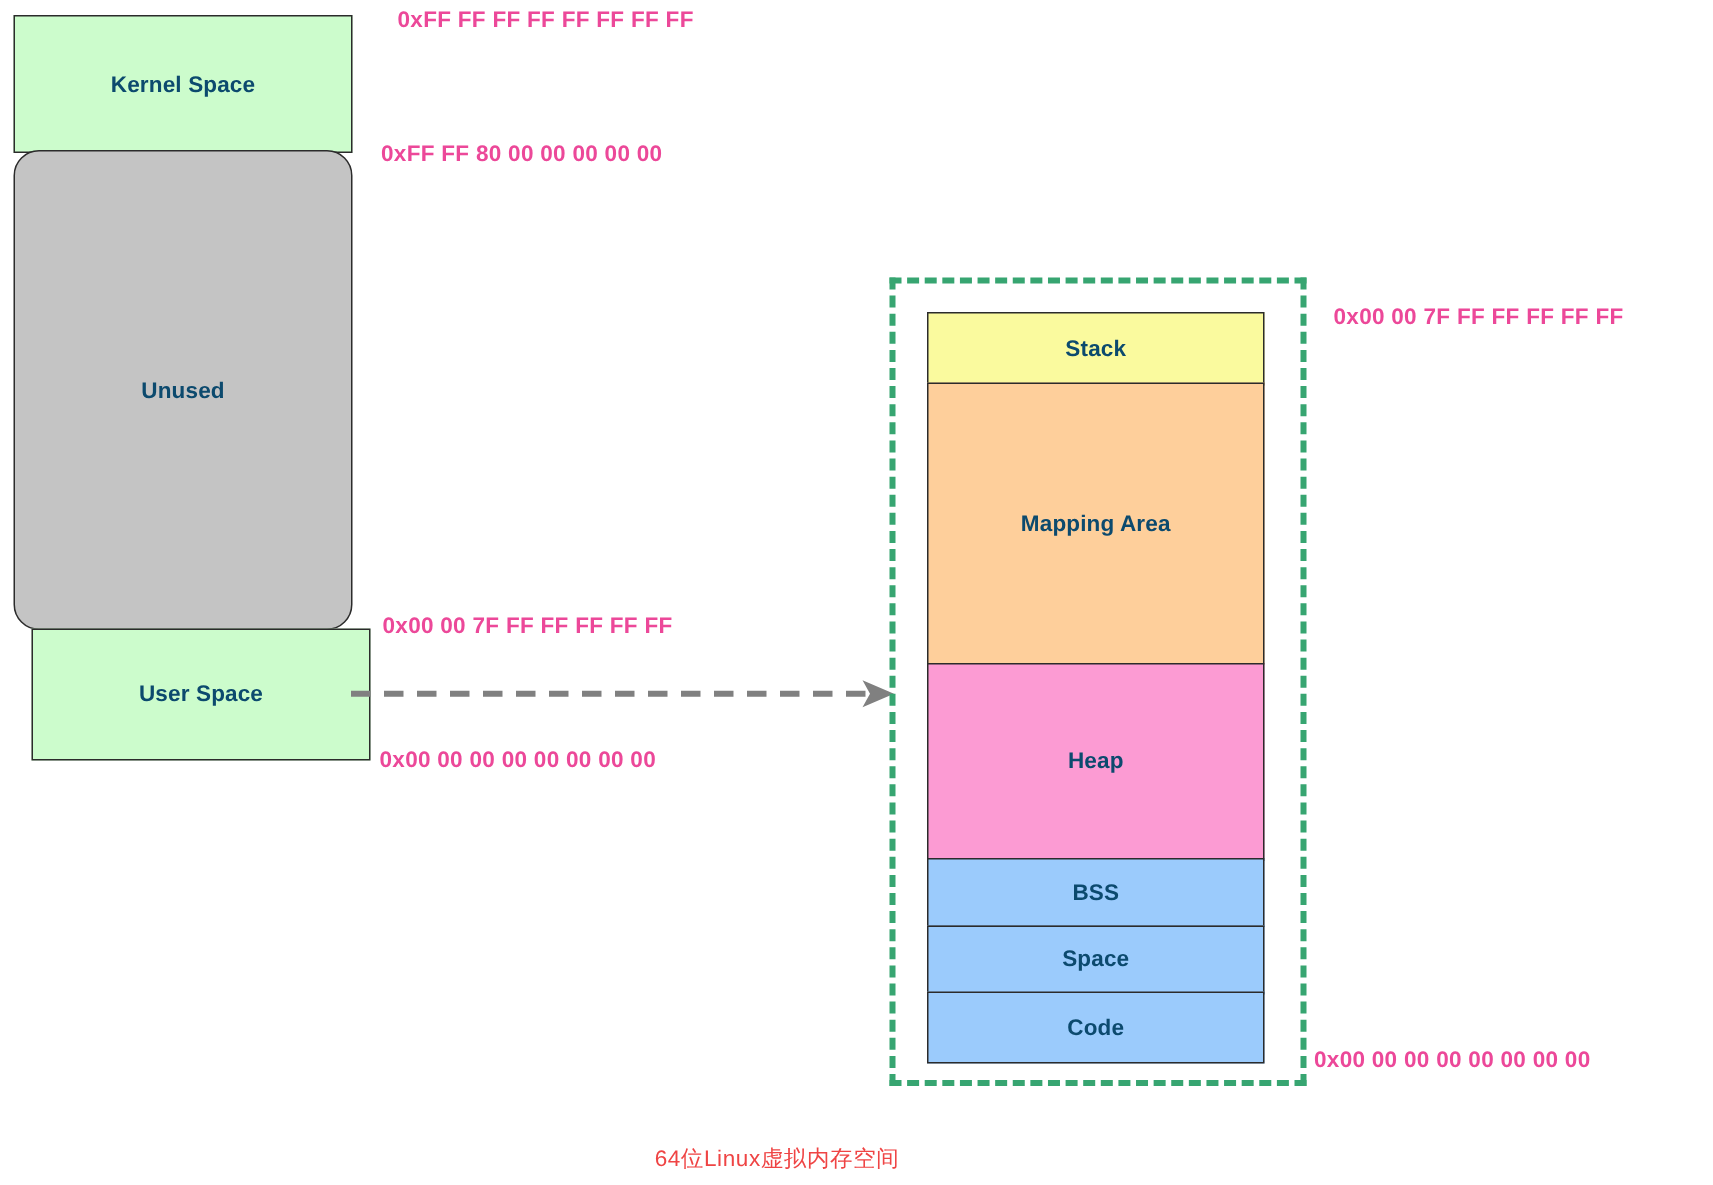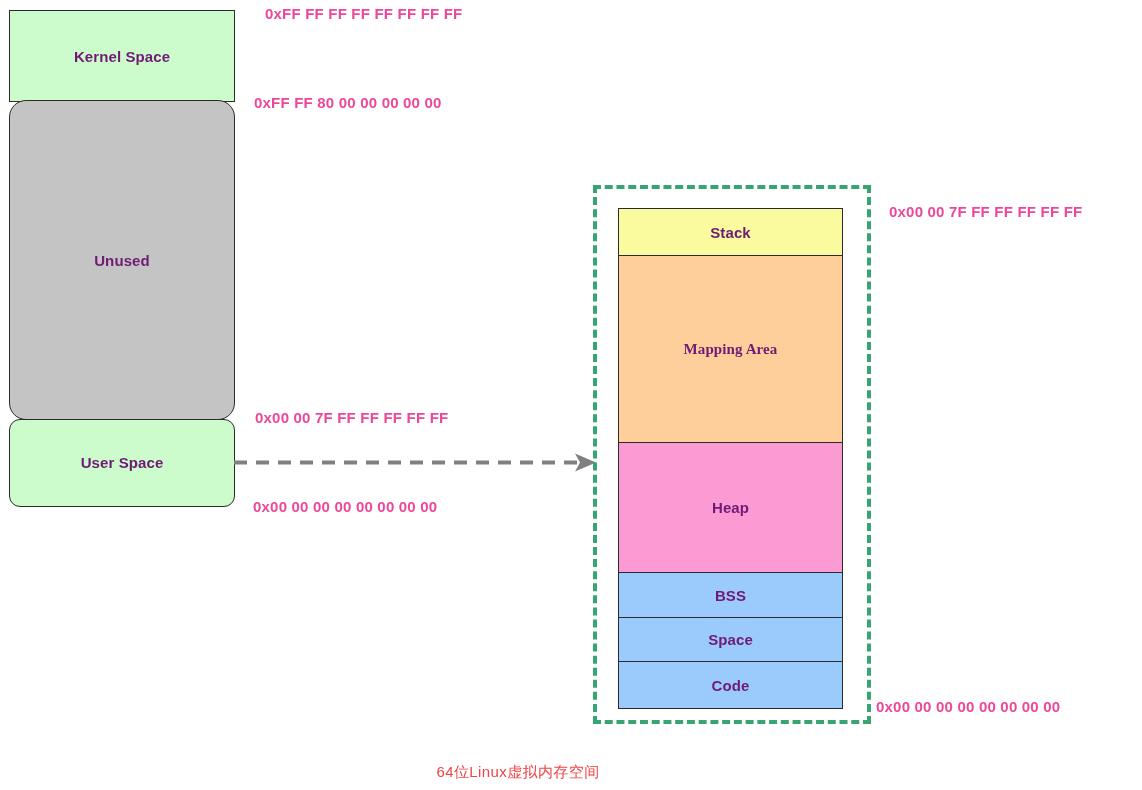--- a/index.html
+++ b/index.html
@@ -25,21 +25,21 @@
     position: absolute;
     box-sizing: border-box;
     border: 1.6px solid #2b2b2b;
     display: flex;
     align-items: center;
     justify-content: center;
   }
   .mem-block .mem-label {
     font-size: 15px;
     font-weight: 600;
-    color: #701a75;
+    color: #0c4a6e;
     letter-spacing: 0.1px;
     line-height: 1;
     white-space: nowrap;
   }
 
   
   #left-column {
     position: absolute;
     left: 9px;
     top: 10px;
@@ -109,21 +109,21 @@
   <div id="left-column">
 
     <div class="mem-block" style="left:0px; top:0px; width:226px; height:92px; background:#ccfccc;">
       <span class="mem-label">Kernel Space</span>
     </div>
 
     <div class="mem-block" style="left:0px; top:90.4px; width:226px; height:320px; background:#c4c4c4;border-radius:17px;">
       <span class="mem-label">Unused</span>
     </div>
 
-    <div class="mem-block" style="left:0px; top:408.8px; width:226px; height:88px; background:#ccfccc;border-radius:11px;">
+    <div class="mem-block" style="left:12px; top:408.8px; width:226px; height:88px; background:#ccfccc;">
       <span class="mem-label">User Space</span>
     </div>
   </div>
 
   <div class="addr-label" style="left:265px; top:6px;">0xFF FF FF FF FF FF FF FF</div>
 
   <div class="addr-label" style="left:254px; top:95px;">0xFF FF 80 00 00 00 00 00</div>
 
   <div class="addr-label" style="left:255px; top:410px;">0x00 00 7F FF FF FF FF FF</div>
 
@@ -137,21 +137,21 @@
   </div>
 
   <div id="user-detail-box"></div>
 
   <div id="user-detail-blocks">
 
     <div class="mem-block" style="left:0px; top:0px; width:225px; height:49px; background:#fafa9e;">
       <span class="mem-label">Stack</span>
     </div>
 
-    <div class="mem-block" style="left:0px; top:47.4px; width:225px; height:188px; background:#fecf9b;font-family:Liberation Serif, serif;">
+    <div class="mem-block" style="left:0px; top:47.4px; width:225px; height:188px; background:#fecf9b;">
       <span class="mem-label">Mapping Area</span>
     </div>
 
     <div class="mem-block" style="left:0px; top:233.8px; width:225px; height:132px; background:#fc9bd3;">
       <span class="mem-label">Heap</span>
     </div>
 
     <div class="mem-block" style="left:0px; top:364.2px; width:225px; height:46px; background:#9bcbfc;">
       <span class="mem-label">BSS</span>
     </div>

